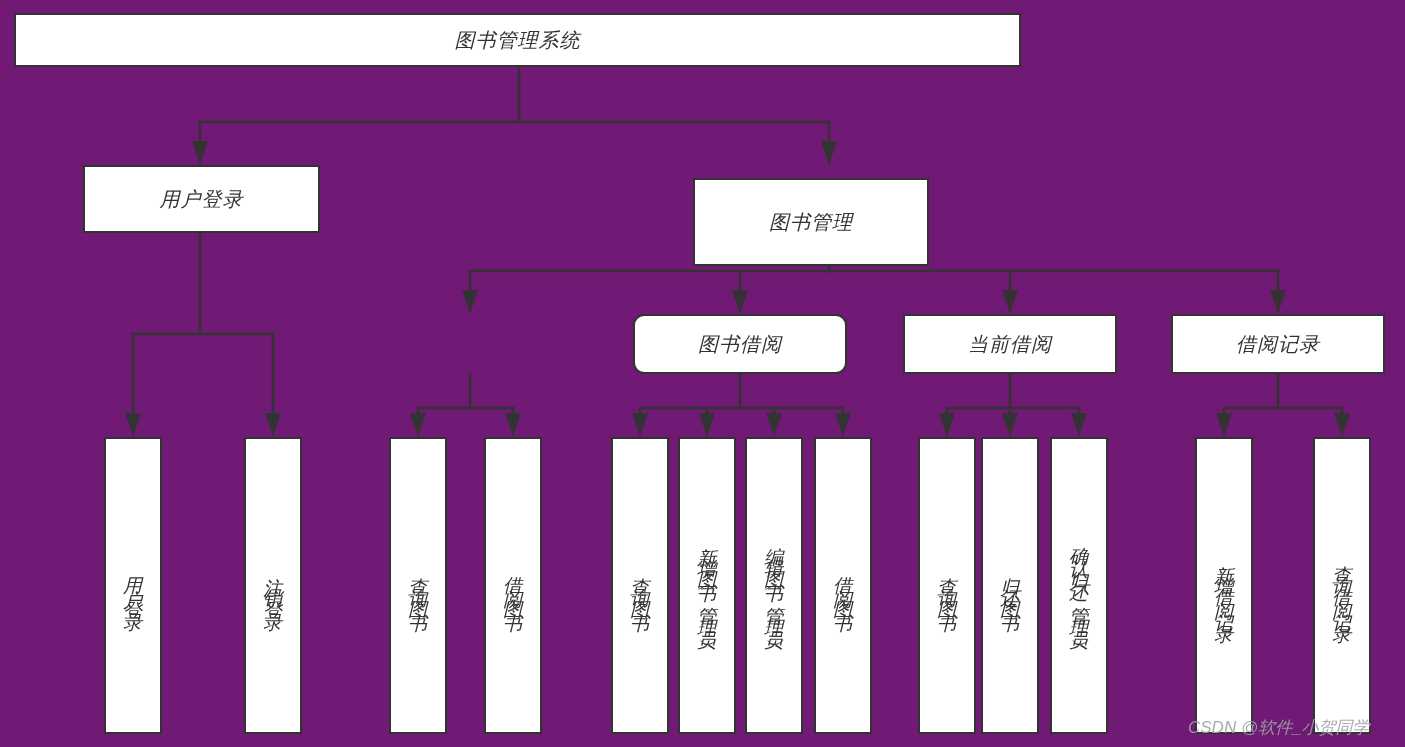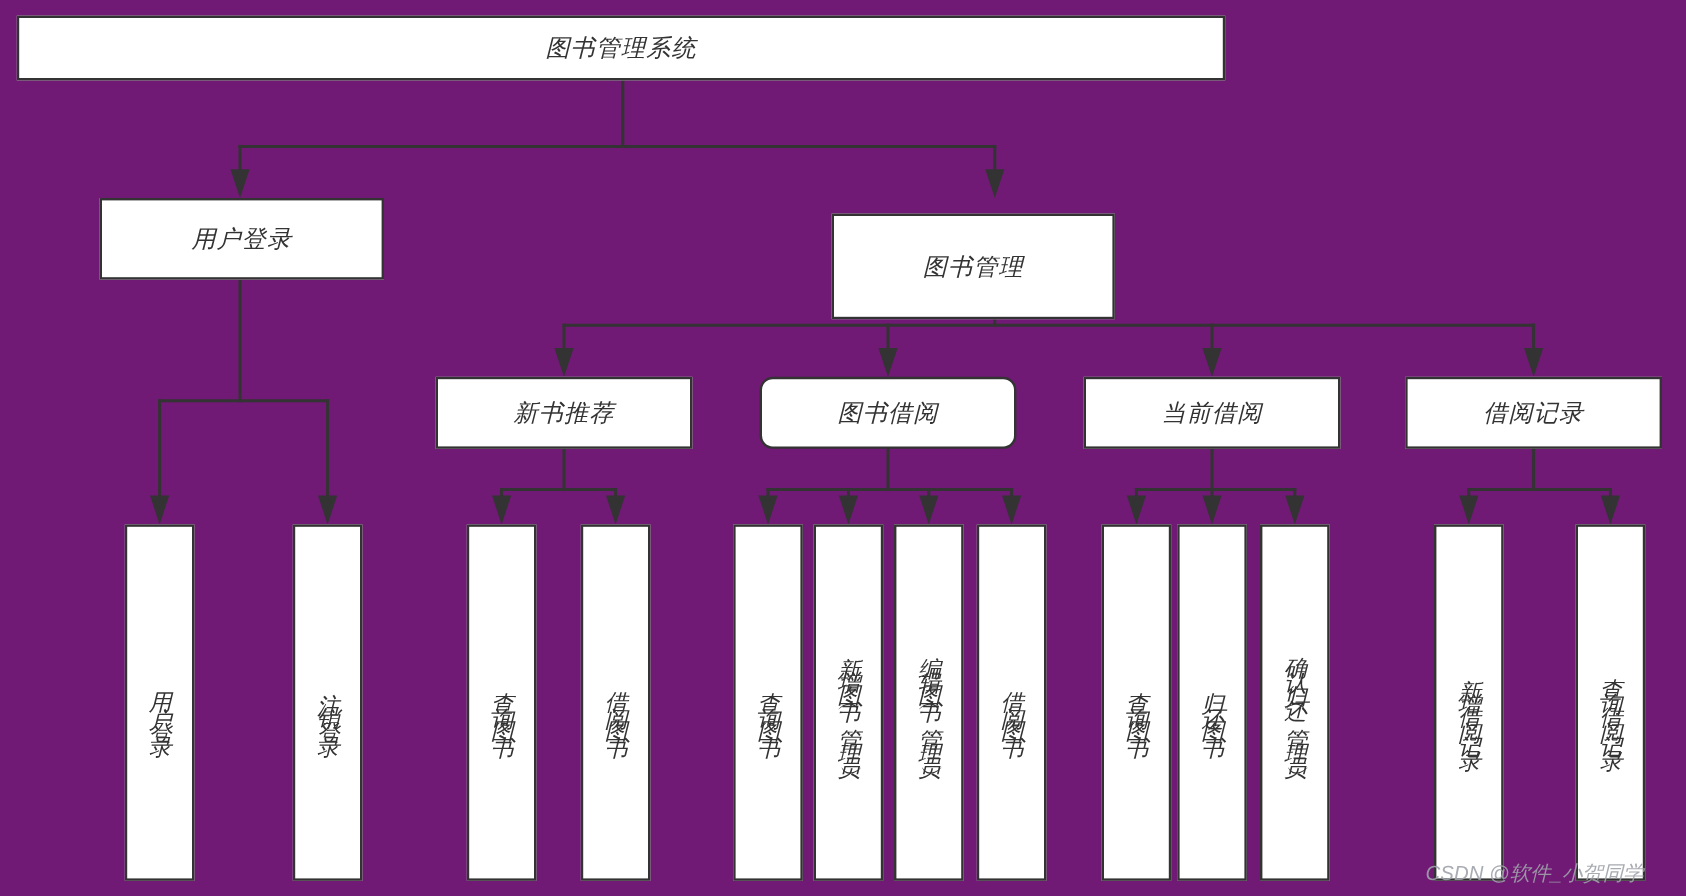--- a/index.html
+++ b/index.html
@@ -105,23 +105,20 @@
     <span>图书管理系统</span>
   </div>
 
   <div class="node h" style="left:83px;top:165px;width:237px;height:68px;">
     <span>用户登录</span>
   </div>
   <div class="node h" style="left:693px;top:165px;width:236px;height:88px;margin-top:13px;">
     <span>图书管理</span>
   </div>
 
-  <div class="node h" style="left:363px;top:314px;width:214px;height:60px;">
-    <span>新书推荐</span>
-  </div>
   <div class="node h" style="left:633px;top:314px;width:214px;height:60px;border-radius:11px;">
     <span>图书借阅</span>
   </div>
   <div class="node h" style="left:1171px;top:314px;width:214px;height:60px;">
     <span>借阅记录</span>
   </div>
   <div class="node h" style="left:903px;top:314px;width:214px;height:60px;">
     <span>当前借阅</span>
   </div>
 

